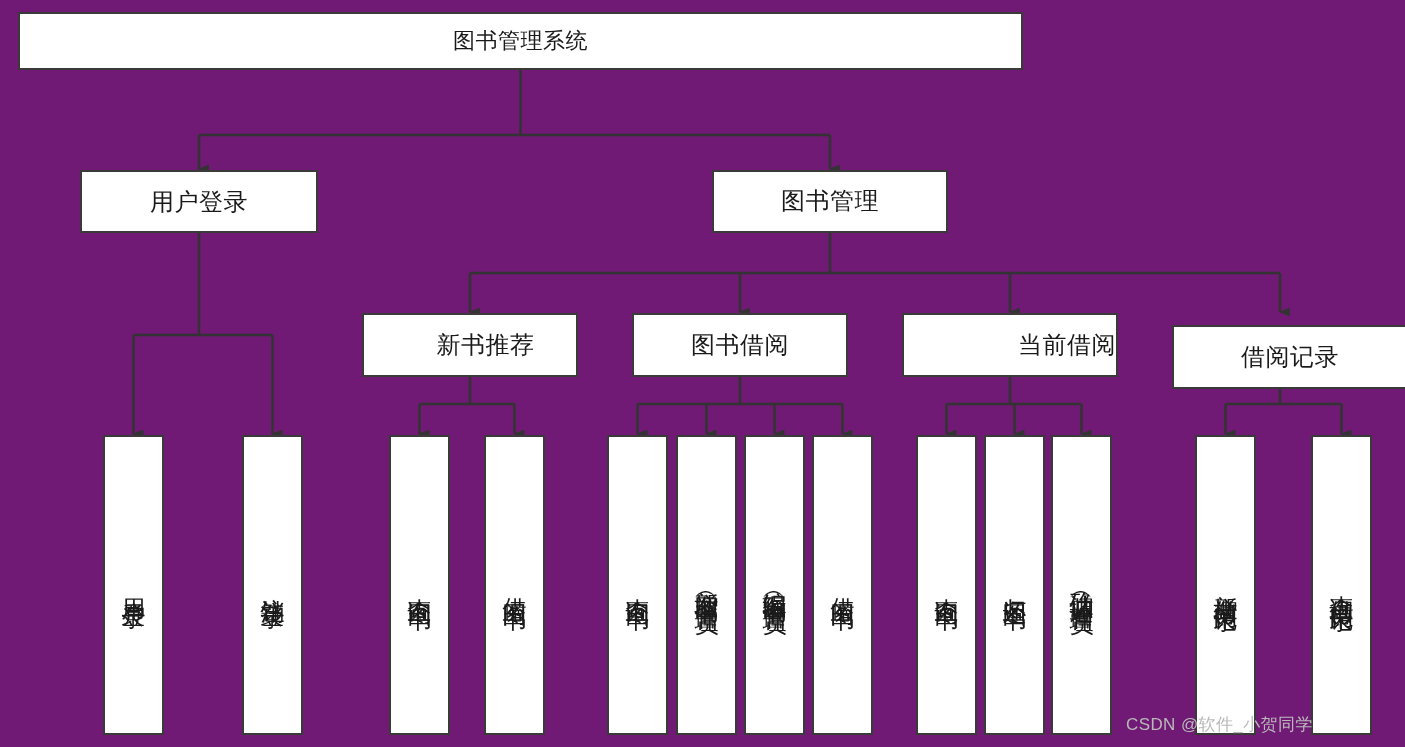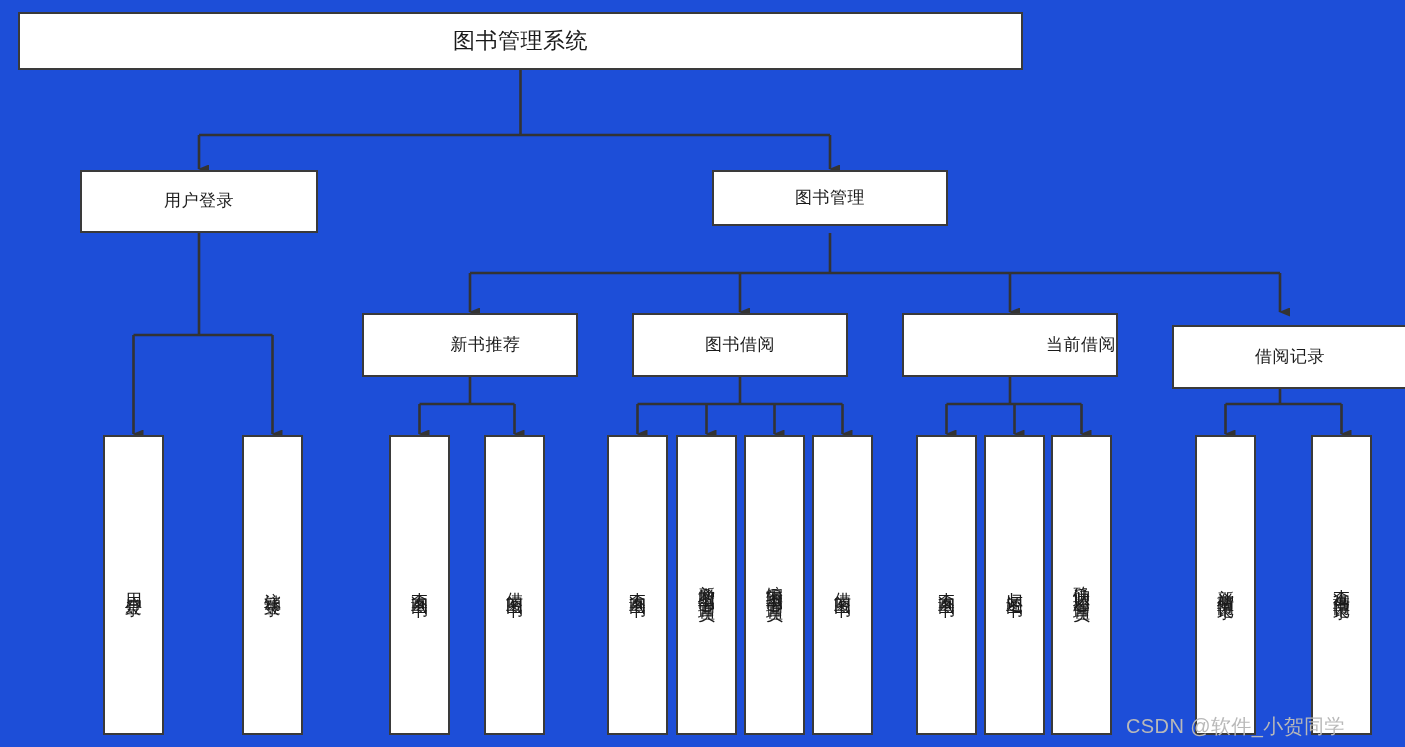--- a/index.html
+++ b/index.html
@@ -7,21 +7,21 @@
     padding: 0;
     background: #ffffff;
   }
   body {
     font-family: "Liberation Sans", "DejaVu Sans", sans-serif;
   }
   #diagram-root {
     position: relative;
     width: 1405px;
     height: 747px;
-    background: #1d4ed8;
+    background: #701a75;
     overflow: hidden;
   }
   #diagram-svg {
     position: absolute;
     left: 0;
     top: 0;
     width: 1405px;
     height: 747px;
   }
   .node-box {
@@ -29,40 +29,40 @@
     box-sizing: border-box;
     background: #ffffff;
     border: 2.5px solid #3a3a3a;
     display: flex;
     align-items: center;
     justify-content: center;
     overflow: hidden;
   }
   .node-label {
     color: #1a1a1a;
-    font-size: 17px;
+    font-size: 24px;
     line-height: 1.22;
     letter-spacing: 0.5px;
     text-align: center;
     white-space: nowrap;
   }
   .node-box.vertical .node-label {
     writing-mode: vertical-rl;
     text-orientation: upright;
     letter-spacing: 3px;
     line-height: 1;
   }
   .node-box.root .node-label {
     font-size: 22px;
   }
   .watermark {
     position: absolute;
     left: 1126px;
     top: 713px;
-    font-size: 20px;
+    font-size: 17px;
     color: #b9b9b9;
     white-space: nowrap;
     letter-spacing: 0.4px;
     pointer-events: none;
   }
 </style>
 </head>
 <body>
 
 <div id="diagram-root">
@@ -108,21 +108,21 @@
         <line x1="1341.5" y1="404" x2="1341.5" y2="434" stroke="#333333" stroke-width="2.6" marker-end="url(#arrowhead)"></line>
       </g>
   </svg>
   <div id="nodes-layer">
       <div class="node-box root" style="left: 18px; top: 12px; width: 1005px; height: 58px;">
         <span class="node-label">图书管理系统</span>
       </div>
       <div class="node-box" style="left: 80px; top: 170px; width: 238px; height: 63px;">
         <span class="node-label">用户登录</span>
       </div>
-      <div class="node-box" style="left: 712px; top: 170px; width: 236px; height: 56px;">
+      <div class="node-box" style="left: 712px; top: 170px; width: 236px; height: 63px; font-family: Liberation Serif, serif;">
         <span class="node-label">图书管理</span>
       </div>
       <div class="node-box" style="left: 362px; top: 313px; width: 216px; height: 64px; padding-left: 31px;">
         <span class="node-label">新书推荐</span>
       </div>
       <div class="node-box" style="left: 632px; top: 313px; width: 216px; height: 64px; justify-content: center;">
         <span class="node-label">图书借阅</span>
       </div>
       <div class="node-box" style="left: 902px; top: 313px; width: 216px; height: 64px; justify-content: flex-end;">
         <span class="node-label">当前借阅</span>

